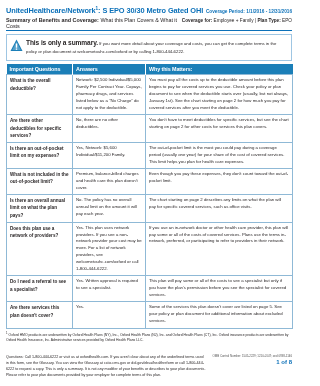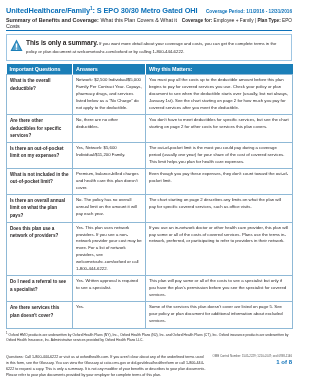--- a/index.html
+++ b/index.html
@@ -181,21 +181,21 @@
     margin-top: 1px;
   }
 </style>
 </head>
 <body>
 
 <div class="page">
 
   <div class="doc-header">
     <div class="hdr-row1">
-      <div class="plan-title"><span>UnitedHealthcare/Family</span><sup>1</sup><span>: S EPO 30/30 Metro Gated OHI</span></div>
+      <div class="plan-title"><span>UnitedHealthcare/Network</span><sup>1</sup><span>: S EPO 30/30 Metro Gated OHI</span></div>
       <div class="coverage-period"><span>Coverage Period:</span> <span>1/1/2016 - 12/31/2016</span></div>
     </div>
     <div class="hdr-row2">
       <div class="sbc-line"><b>Summary of Benefits and Coverage:</b> <span>What this Plan Covers &amp; What it Costs</span></div>
       <div class="coverage-for"><b>Coverage for:</b> <span>Employee + Family</span> | <b>Plan Type:</b> <span>EPO</span></div>
     </div>
   </div>
 
   <div class="callout">
     <span class="alert-icon">

